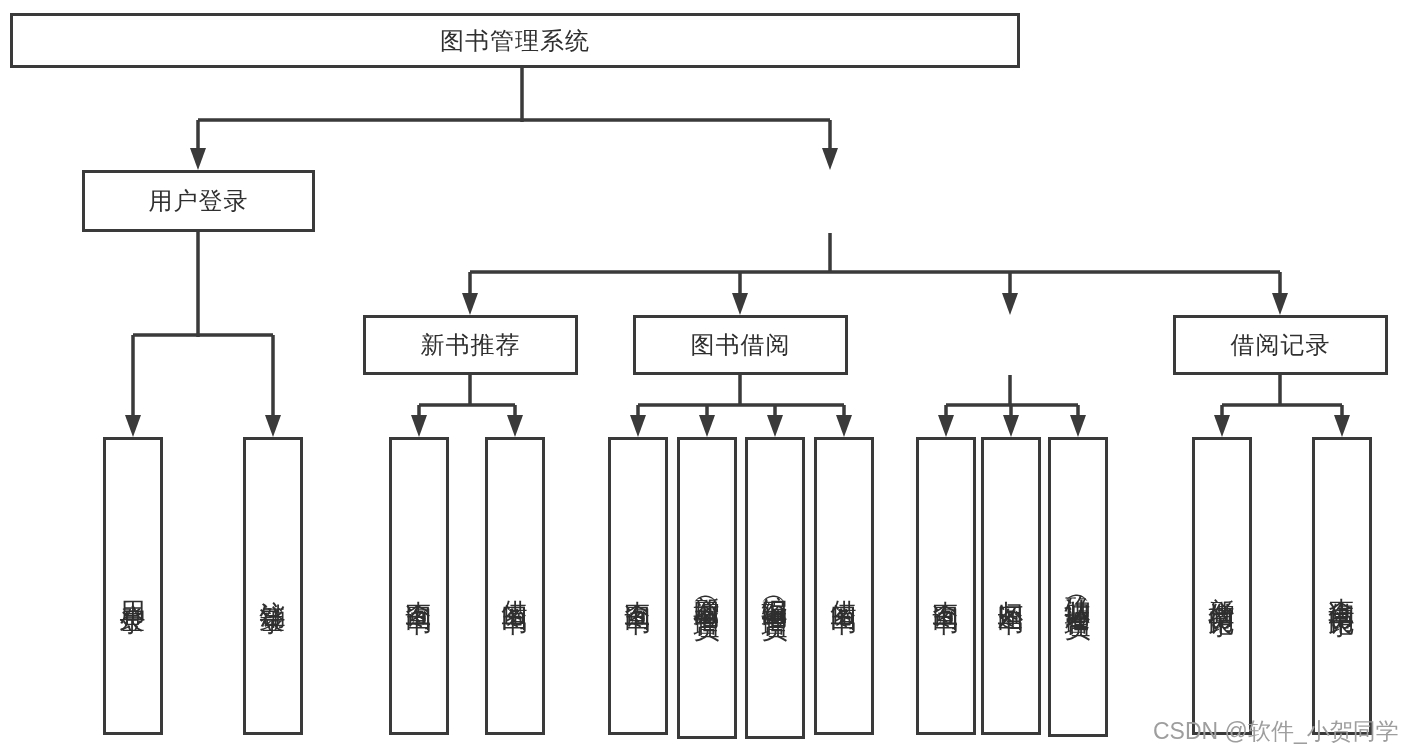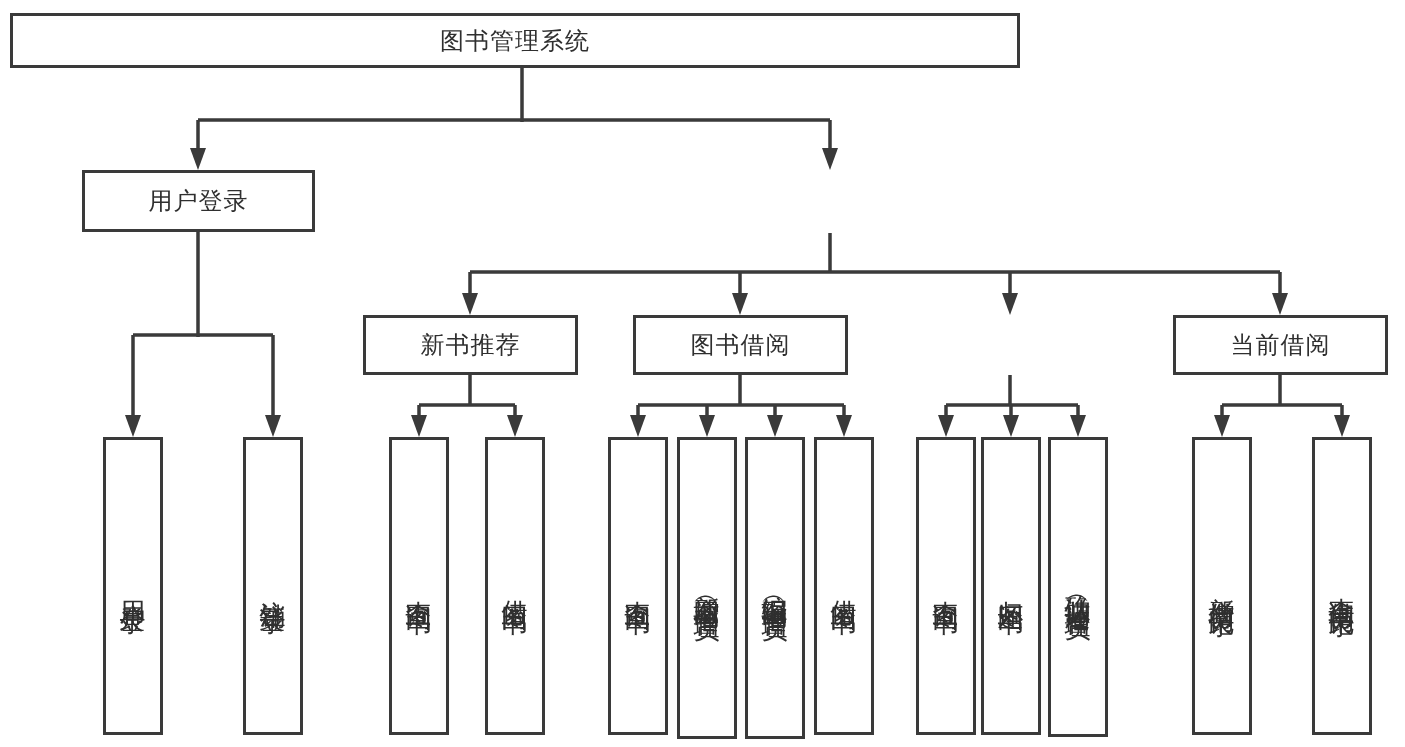--- a/index.html
+++ b/index.html
@@ -101,34 +101,35 @@
     <polygon points="1214,415 1230,415 1222,437"></polygon>
     <polygon points="1334,415 1350,415 1342,437"></polygon>
   </svg>
 
   <div class="node hbox" style="left:10px;top:13px;width:1010px;height:55px">图书管理系统</div>
 
   <div class="node hbox" style="left:82px;top:170px;width:233px;height:62px">用户登录</div>
 
   <div class="node hbox" style="left:633px;top:315px;width:215px;height:60px">图书借阅</div>
   <div class="node hbox" style="left:363px;top:315px;width:215px;height:60px">新书推荐</div>
-  <div class="node hbox" style="left:1173px;top:315px;width:215px;height:60px">当前借阅</div>
+  <div class="node hbox" style="left:1173px;top:315px;width:215px;height:60px">借阅记录</div>
 
   <div class="node vbox" style="left:103px;top:437px;width:60px;height:298px">用户登录</div>
   <div class="node vbox" style="left:243px;top:437px;width:60px;height:298px">注销登录</div>
 
   <div class="node vbox" style="left:389px;top:437px;width:60px;height:298px">查询图书</div>
   <div class="node vbox" style="left:485px;top:437px;width:60px;height:298px">借阅图书</div>
 
   <div class="node vbox" style="left:608px;top:437px;width:60px;height:298px">查询图书</div>
   <div class="node vbox" style="left:677px;top:437px;width:60px;height:302px">新增图书（管理员）</div>
   <div class="node vbox" style="left:745px;top:437px;width:60px;height:302px">编辑图书（管理员）</div>
   <div class="node vbox" style="left:814px;top:437px;width:60px;height:298px">借阅图书</div>
 
   <div class="node vbox" style="left:916px;top:437px;width:60px;height:298px">查询图书</div>
   <div class="node vbox" style="left:981px;top:437px;width:60px;height:298px">归还图书</div>
   <div class="node vbox" style="left:1048px;top:437px;width:60px;height:300px">确认归还（管理员）</div>
 
   <div class="node vbox" style="left:1192px;top:437px;width:60px;height:298px">新增借阅记录</div>
   <div class="node vbox" style="left:1312px;top:437px;width:60px;height:298px">查询借阅记录</div>
 
+  <div class="watermark" style="left:1153px;top:716px">CSDN @软件_小贺同学</div>
 
 </div>
 
 </body></html>

